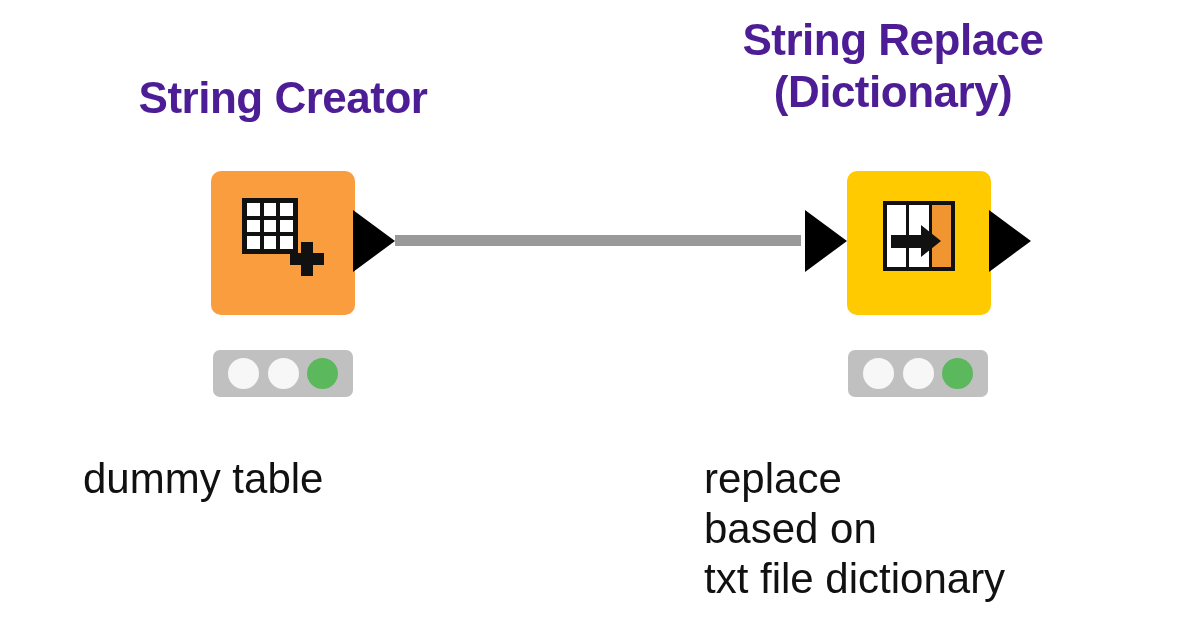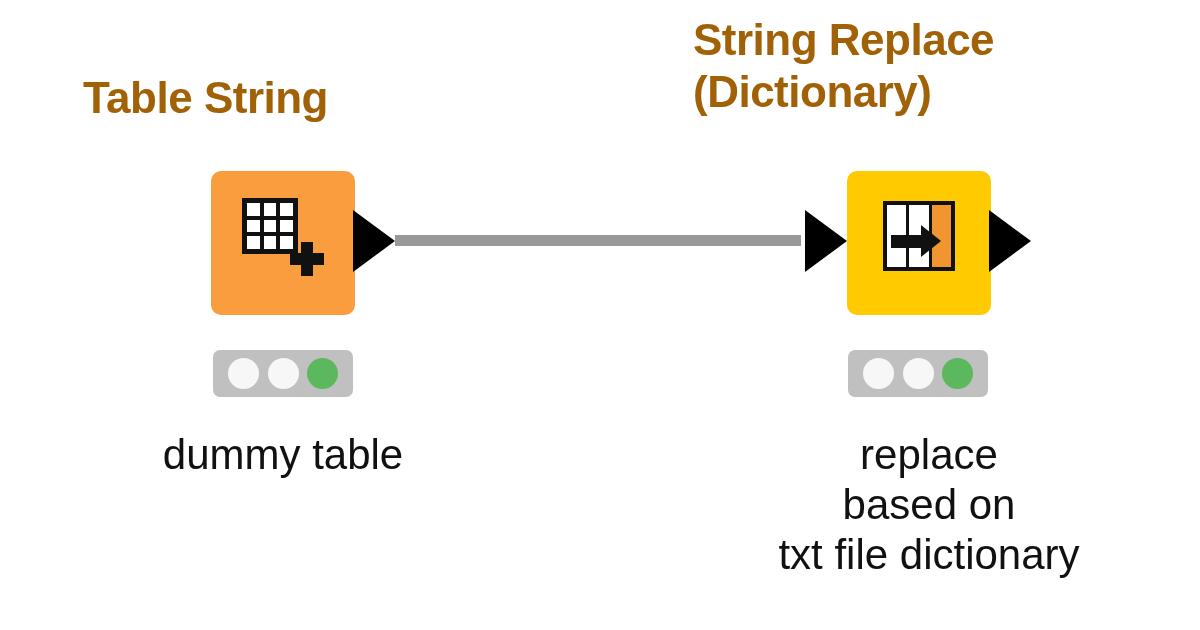--- a/index.html
+++ b/index.html
@@ -21,24 +21,25 @@
     background: #ffffff;
   }
 
   
   .node-group {
     position: absolute;
   }
 
   .node-title {
     position: absolute;
+    text-align: center;
     font-weight: bold;
     font-size: 44px;
     line-height: 52px;
-    color: #a16207;
+    color: #4c1d95;
     letter-spacing: -0.5px;
     white-space: pre-line;
   }
 
   .node-body {
     position: absolute;
     width: 144px;
     height: 144px;
     border-radius: 10px;
   }
@@ -79,26 +80,27 @@
     width: 31px;
     height: 31px;
     border-radius: 50%;
   }
   .led-idle   { background: #f7f7f7; }
   .led-green  { background: #5cb85c; }
 
   
   .annotation {
     position: absolute;
-    text-align: center;
+    text-align: left;
     font-size: 42px;
     line-height: 50px;
     font-weight: normal;
     color: #111111;
     white-space: pre-line;
+    margin-top: 24px;
   }
 
   
   .tc-icon {
     position: absolute;
     left: 31px;
     top: 27px;
     width: 56px;
     height: 56px;
   }
@@ -184,21 +186,21 @@
     border-left: 20px solid #111111;
   }
 </style>
 </head>
 <body>
 
 <div id="canvas">
 
   <div class="node-group" style="left:0; top:0; width:0; height:0;">
 
-    <div class="node-title" style="left:83px; top:72px; width:400px;">Table String</div>
+    <div class="node-title" style="left:83px; top:72px; width:400px;">String Creator</div>
 
     <div class="node-body orange" style="left:211px; top:171px;">
 
       <div class="tc-icon">
         <div class="tc-grid">
           <div class="tc-cell"></div>
           <div class="tc-cell"></div>
           <div class="tc-cell"></div>
           <div class="tc-cell"></div>
           <div class="tc-cell"></div>

